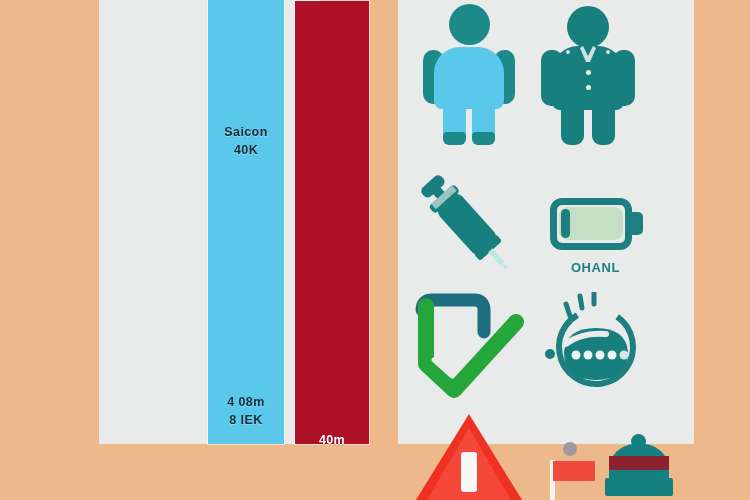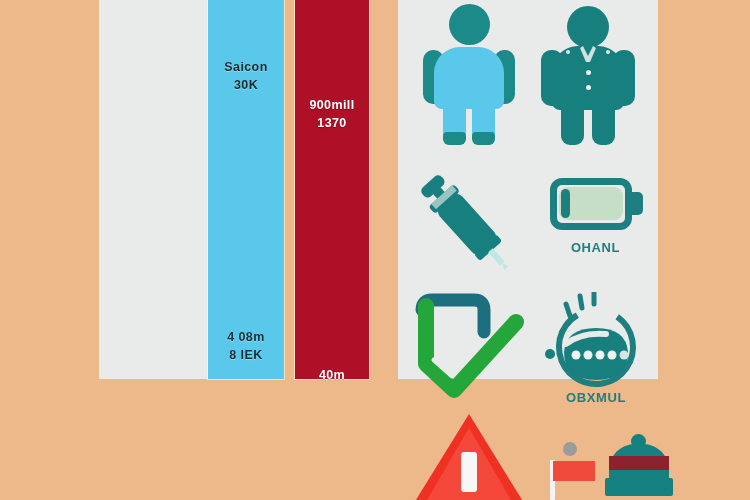--- a/index.html
+++ b/index.html
@@ -4,21 +4,21 @@
 <style>
   html,body{margin:0;padding:0;}
   body{
     width:750px;height:500px;overflow:hidden;
     font-family:"Liberation Sans", sans-serif;
     background:#edb98a;
   }
   #stage{position:relative;width:750px;height:500px;background:#edb98a;}
 
   
-  .panel{position:absolute;top:0;height:379px;background:#e9eaea;}
+  .panel{position:absolute;top:0;height:444px;background:#e9eaea;padding-left:36px;}
   #chart-panel{left:99px;width:184px;}
   #icon-panel{left:398px;width:260px;}
 
   
   .bar{position:absolute;bottom:0;}
   #bar-blue{
     left:109px;width:76px;height:481px;background:#5ac8ea;
     box-shadow:0 0 0 1px rgba(255,255,255,.55);
   }
   #bar-red{
@@ -71,33 +71,29 @@
 </head>
 <body>
 
 <div id="stage">
 
   <div class="panel" id="chart-panel">
 
     <div class="bar" id="bar-blue">
       <div class="bar-label lab-mid">
         <div>Saicon</div>
-        <div>30K</div>
+        <div>40K</div>
       </div>
       <div class="bar-label lab-bottom">
         <div>4 08m</div>
         <div>8 IEK</div>
       </div>
     </div>
 
     <div class="bar" id="bar-red">
-      <div class="bar-label lab-mid">
-        <div>900mill</div>
-        <div>1370</div>
-      </div>
       <div class="bar-label lab-bottom">
         <div>40m</div>
 
       </div>
     </div>
 
   </div>
 
   <div class="panel" id="icon-panel">
 
@@ -141,21 +137,21 @@
           <rect x="40" y="26" width="34" height="10" rx="4" fill="#17807f"></rect>
           <rect x="42" y="34" width="30" height="62" rx="7" fill="#17807f"></rect>
           <rect x="42" y="92" width="30" height="9" rx="3" fill="#17807f"></rect>
           <rect x="54" y="100" width="6" height="18" fill="#bfe7e2"></rect>
           <path d="M57 118 L60 124 L54 124 Z" fill="#bfe7e2"></path>
           <rect x="44" y="26" width="28" height="7" fill="#f0f2f2" opacity=".6"></rect>
         </g>
       </svg>
     </div>
 
-    <div class="icon-cell" style="left:140px;top:170px;width:115px;height:108px;">
+    <div class="icon-cell" style="left:140px;top:190px;width:115px;height:108px;">
       <div class="bat-body" style="left:12px;top:8px;width:82px;height:52px;"></div>
       <div class="bat-fill" style="left:21px;top:17px;width:64px;height:33px;"></div>
       <div class="bat-tip" style="left:94px;top:22px;width:11px;height:23px;"></div>
       <div style="position:absolute;left:23px;top:19px;width:9px;height:29px;background:#1d7f7f;border-radius:6px;"></div>
       <div class="icon-caption" style="top:70px;">OHANL</div>
     </div>
 
     <div class="icon-cell" style="left:14px;top:292px;width:115px;height:110px;">
       <svg width="115" height="110" viewBox="0 0 115 110">
         <path d="M10 18 Q10 8 20 8 L62 8 Q72 8 72 18 L72 40" fill="none" stroke="#1d6e7f" stroke-width="13" stroke-linecap="round"></path>
@@ -172,21 +168,20 @@
         <circle cx="40" cy="63" r="4.5" fill="#eef4f3"></circle>
         <circle cx="52" cy="63" r="4.5" fill="#eef4f3"></circle>
         <circle cx="64" cy="63" r="4.5" fill="#eef4f3"></circle>
         <circle cx="76" cy="63" r="4.5" fill="#eef4f3"></circle>
         <circle cx="88" cy="63" r="4.5" fill="#d6e5e2"></circle>
         <circle cx="14" cy="62" r="5" fill="#17807f"></circle>
         <path d="M34 24 L30 12" stroke="#1d7f7f" stroke-width="5" stroke-linecap="round"></path>
         <path d="M46 16 L44 4" stroke="#1d7f7f" stroke-width="5" stroke-linecap="round"></path>
         <path d="M58 12 L58 1" stroke="#1d7f7f" stroke-width="5" stroke-linecap="round"></path>
       </svg>
-      <div class="icon-caption" style="top:98px;">OBXMUL</div>
     </div>
 
     <div class="icon-cell" style="left:6px;top:412px;width:130px;height:90px;">
       <svg width="130" height="92" viewBox="0 0 130 92">
         <path d="M65 2 L128 104 L2 104 Z" fill="#ef3124"></path>
         <path d="M65 16 L114 100 L16 100 Z" fill="#f4493a"></path>
         <rect x="57" y="40" width="16" height="40" rx="3" fill="#f7f7f7"></rect>
         <rect x="57" y="88" width="16" height="14" rx="3" fill="#f7f7f7"></rect>
       </svg>
     </div>

